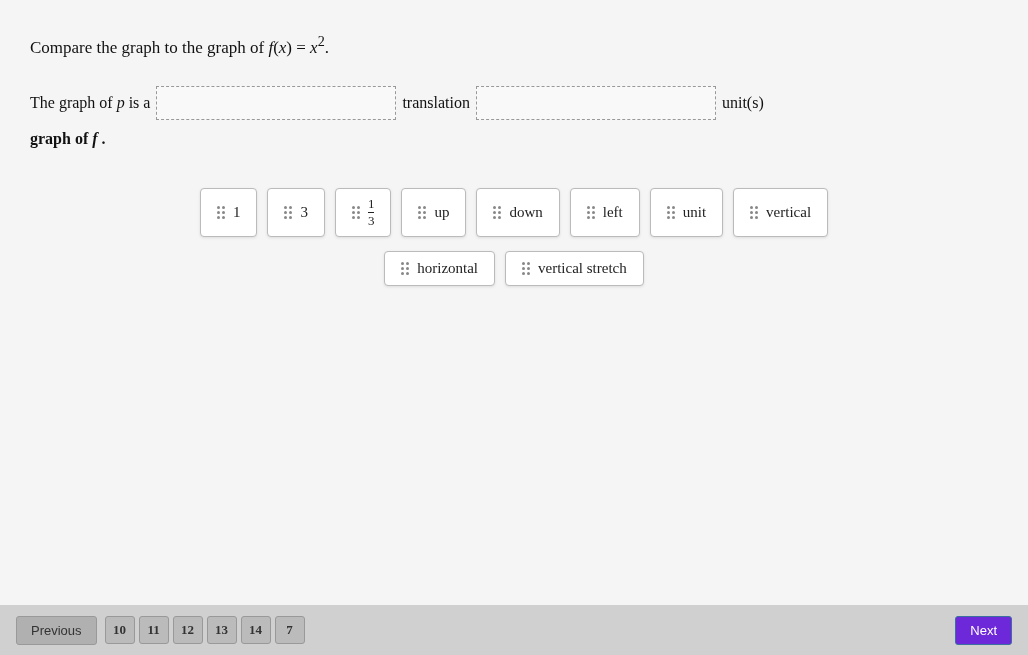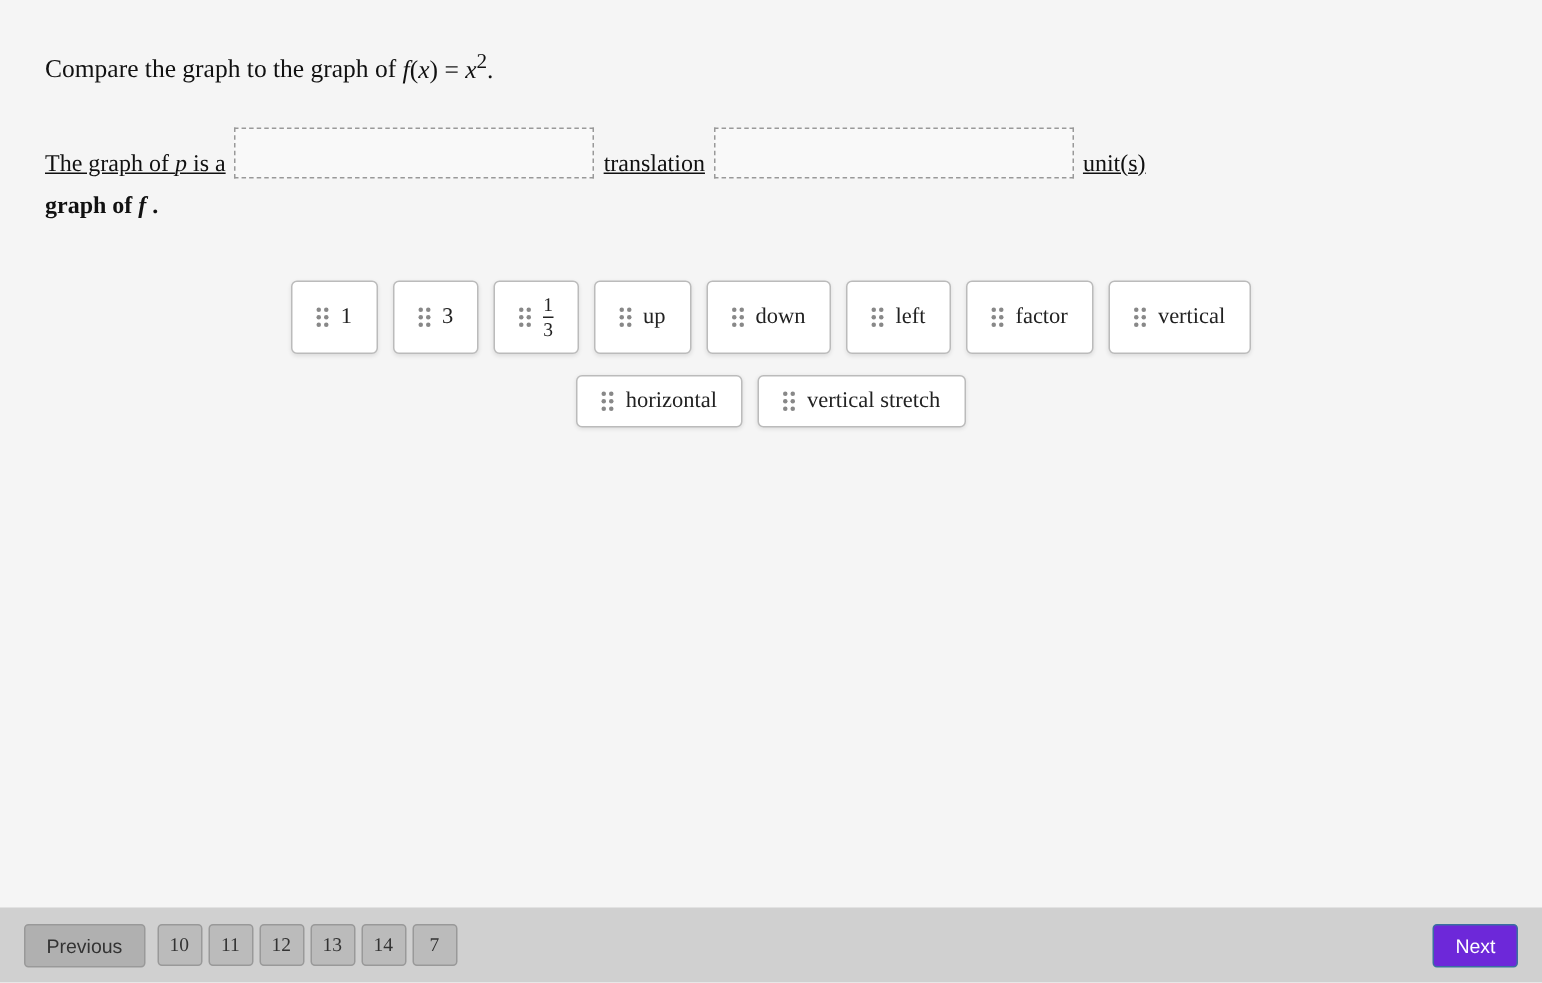--- a/index.html
+++ b/index.html
@@ -24,27 +24,26 @@
       margin-bottom: 28px;
       font-family: 'Times New Roman', serif;
     }
 
     .fill-in-area {
       margin-bottom: 10px;
     }
 
     .sentence-row {
       display: flex;
-      align-items: flex-end;
+      align-items: center;
       flex-wrap: wrap;
       gap: 6px;
       margin-bottom: 10px;
       font-size: 16px;
       color: #111;
-      text-decoration: underline;
     }
 
     .blank-box {
       display: inline-block;
       border: 1.5px dashed #999;
       background: #f9f9f9;
       min-width: 180px;
       height: 34px;
       padding: 4px 10px;
       font-size: 15px;
@@ -182,20 +181,21 @@
       height: 28px;
       display: flex;
       align-items: center;
       justify-content: center;
       background: #bbb;
       border: 1px solid #999;
       border-radius: 3px;
       font-size: 13px;
       cursor: pointer;
       color: #333;
+      font-weight: bold;
     }
   </style>
 </head>
 <body>
 
 <div class="main-content">
 
   <div class="question-text">
     <span>Compare the graph to the graph of</span>
     <span> <em>f</em>(<em>x</em>) = <em>x</em><sup>2</sup>.</span>
@@ -341,21 +341,21 @@
             </span>
           <span>
               <span class="dot"></span>
               <span class="dot"></span>
             </span>
           <span>
               <span class="dot"></span>
               <span class="dot"></span>
             </span>
         </span>
-        <span>factor</span>
+        <span>unit</span>
       </div>
 
       <div class="tile">
         <span class="drag-dots">
           <span>
               <span class="dot"></span>
               <span class="dot"></span>
             </span>
           <span>
               <span class="dot"></span>

